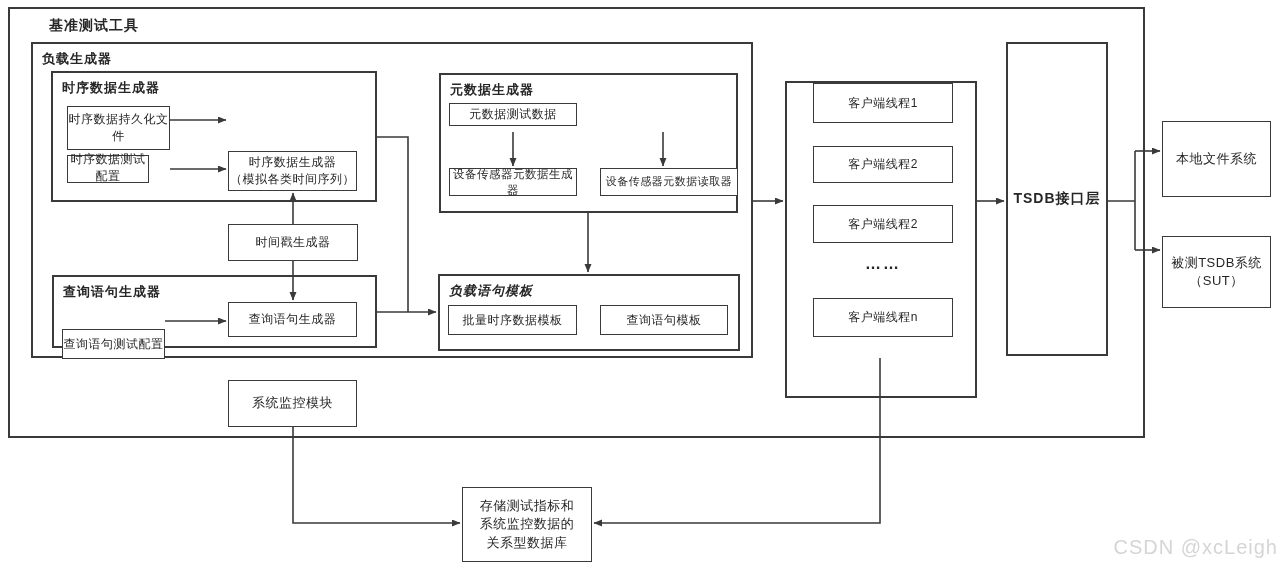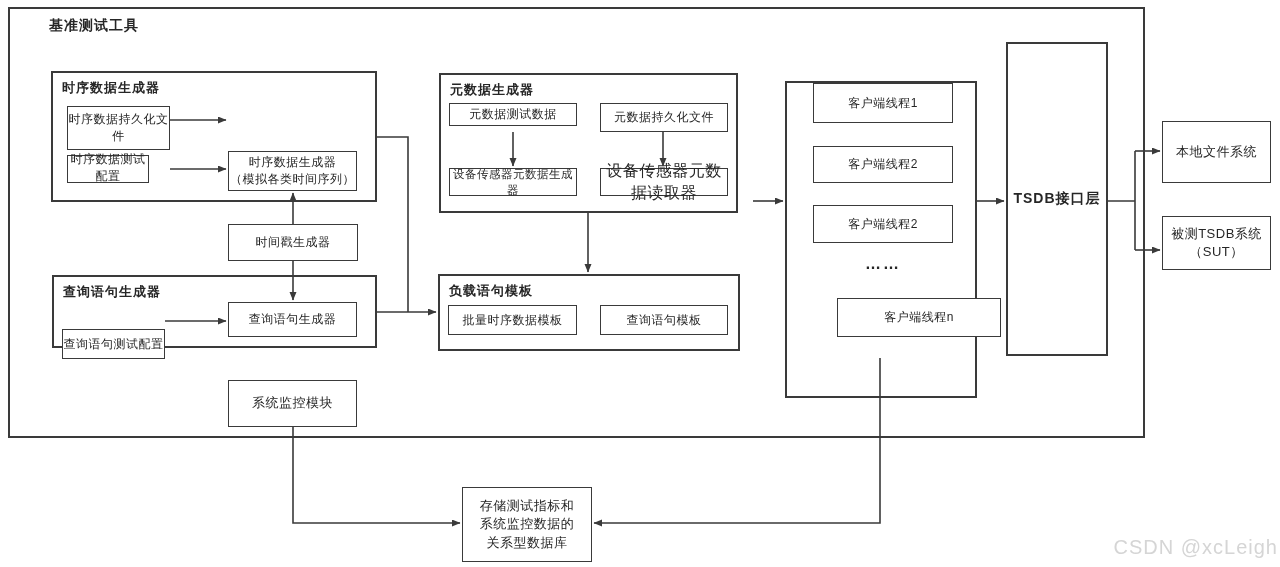--- a/index.html
+++ b/index.html
@@ -45,20 +45,23 @@
 </style>
 </head>
 <body>
 
 <div class="stage">
 
   <div class="group" style="left:8px;top:7px;width:1137px;height:431px;">
     <div class="gtitle outer-title">基准测试工具</div>
   </div>
 
+  <div class="group" style="left:31px;top:42px;width:722px;height:316px;">
+    <div class="gtitle">负载生成器</div>
+  </div>
 
   <div class="group" style="left:51px;top:71px;width:326px;height:131px;">
     <div class="gtitle">时序数据生成器</div>
   </div>
   <div class="leaf" style="left:67px;top:106px;width:103px;height:44px;">时序数据持久化文件</div>
   <div class="leaf" style="left:67px;top:155px;width:82px;height:28px;font-family:Liberation Mono, monospace;">时序数据测试配置</div>
   <div class="leaf" style="left:228px;top:151px;width:129px;height:40px;">时序数据生成器
 （模拟各类时间序列）</div>
 
   <div class="leaf" style="left:228px;top:224px;width:130px;height:37px;">时间戳生成器</div>
@@ -66,45 +69,44 @@
   <div class="group" style="left:52px;top:275px;width:325px;height:73px;">
     <div class="gtitle">查询语句生成器</div>
   </div>
   <div class="leaf" style="left:62px;top:306px;width:103px;height:30px;margin-top:23px;">查询语句测试配置</div>
   <div class="leaf" style="left:228px;top:302px;width:129px;height:35px;">查询语句生成器</div>
 
   <div class="group" style="left:439px;top:73px;width:299px;height:140px;">
     <div class="gtitle">元数据生成器</div>
   </div>
   <div class="leaf" style="left:449px;top:103px;width:128px;height:23px;">元数据测试数据</div>
-  <div class="leaf" style="left:600px;top:103px;width:128px;height:29px;">元数据持久化文件</div>
   <div class="leaf" style="left:449px;top:168px;width:128px;height:28px;font-size:11.5px;">设备传感器元数据生成器</div>
-  <div class="leaf" style="left:600px;top:168px;width:128px;height:28px;font-size:16px;">设备传感器元数据读取器</div>
+  <div class="leaf" style="left:600px;top:168px;width:138px;height:28px;font-size:11px;">设备传感器元数据读取器</div>
 
-  <div class="group" style="left:438px;top:274px;width:302px;height:77px;">
+  <div class="group" style="left:438px;top:274px;width:302px;height:77px;font-style:italic;">
     <div class="gtitle">负载语句模板</div>
   </div>
   <div class="leaf" style="left:448px;top:305px;width:129px;height:30px;">批量时序数据模板</div>
   <div class="leaf" style="left:600px;top:305px;width:128px;height:30px;">查询语句模板</div>
 
   <div class="group" style="left:785px;top:41px;width:192px;height:317px;margin-top:40px;">
     <div class="pool-title">测试客户端线程池</div>
   </div>
   <div class="leaf" style="left:813px;top:83px;width:140px;height:40px;">客户端线程1</div>
   <div class="leaf" style="left:813px;top:146px;width:140px;height:37px;">客户端线程2</div>
   <div class="leaf" style="left:813px;top:205px;width:140px;height:38px;">客户端线程2</div>
   <div class="ellipsis" style="left:813px;top:255px;width:140px;">……</div>
-  <div class="leaf" style="left:813px;top:298px;width:164px;height:39px;margin-left:24px;">客户端线程n</div>
+  <div class="leaf" style="left:813px;top:298px;width:140px;height:39px;">客户端线程n</div>
 
   <div class="leaf tsdb" style="left:1006px;top:42px;width:102px;height:314px;border-width:2px;">TSDB接口层</div>
 
   <div class="leaf bigleaf" style="left:228px;top:380px;width:129px;height:47px;">系统监控模块</div>
 
-  <div class="leaf bigleaf" style="left:1162px;top:121px;width:109px;height:62px;">本地文件系统</div>
-  <div class="leaf bigleaf" style="left:1162px;top:216px;width:109px;height:54px;">被测TSDB系统
+  <div class="leaf bigleaf" style="left:1162px;top:121px;width:109px;height:76px;">本地文件系统</div>
+  <div class="leaf bigleaf" style="left:1162px;top:236px;width:109px;height:72px;">被测TSDB系统
 （SUT）</div>
 
   <div class="leaf bigleaf" style="left:462px;top:487px;width:130px;height:75px;">存储测试指标和
 系统监控数据的
 关系型数据库</div>
 
   <svg class="connectors" width="1280" height="567" viewBox="0 0 1280 567">
     <defs>
       <marker id="arr" markerWidth="9" markerHeight="8" refX="8" refY="3.5" orient="auto" markerUnits="userSpaceOnUse">
         <path d="M0,0 L8.5,3.5 L0,7 Z" fill="#3a3a3a"></path>

